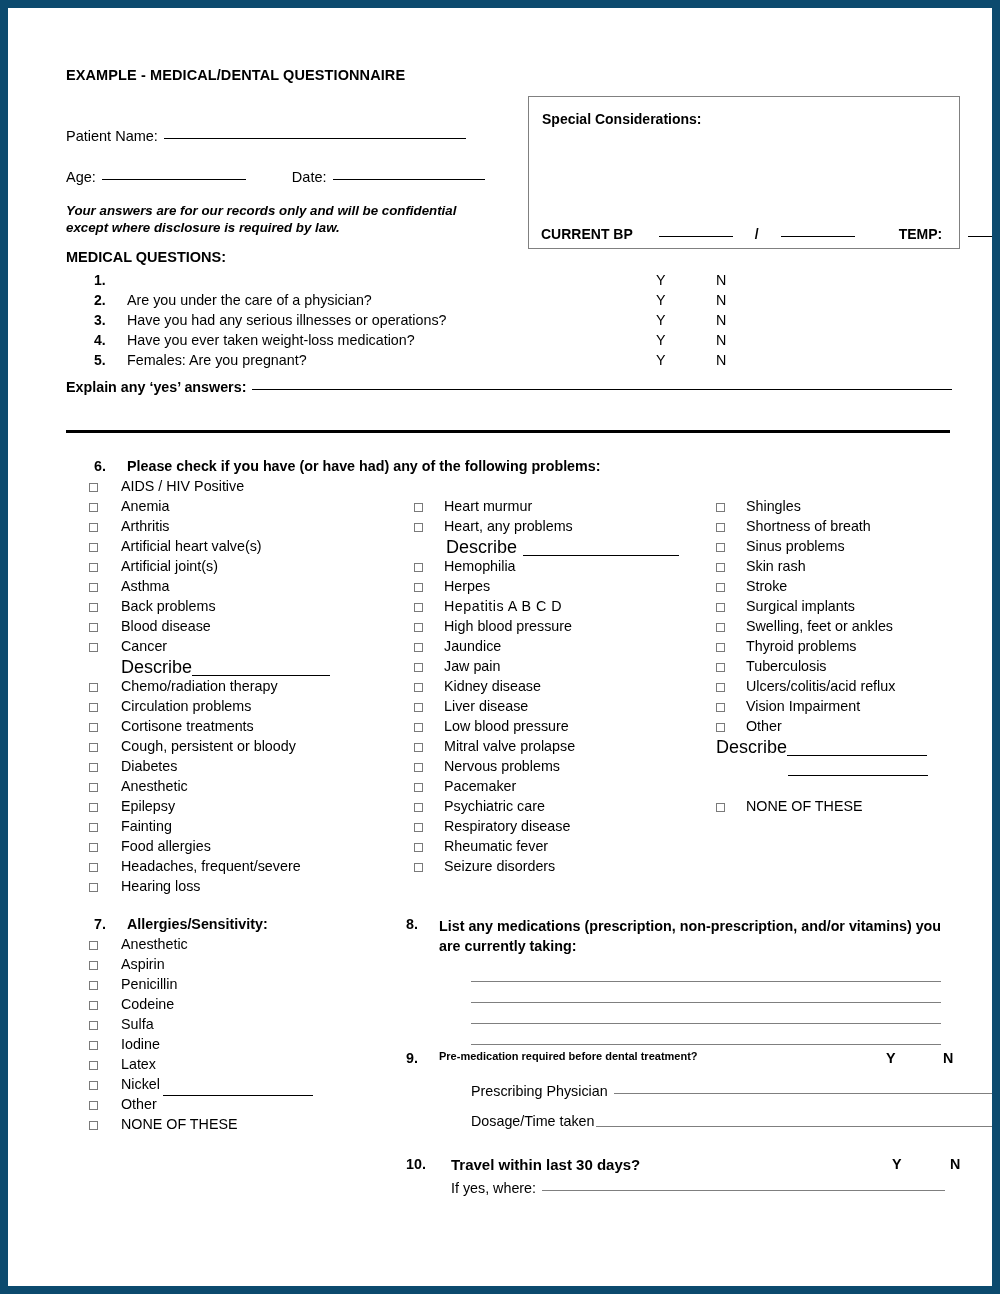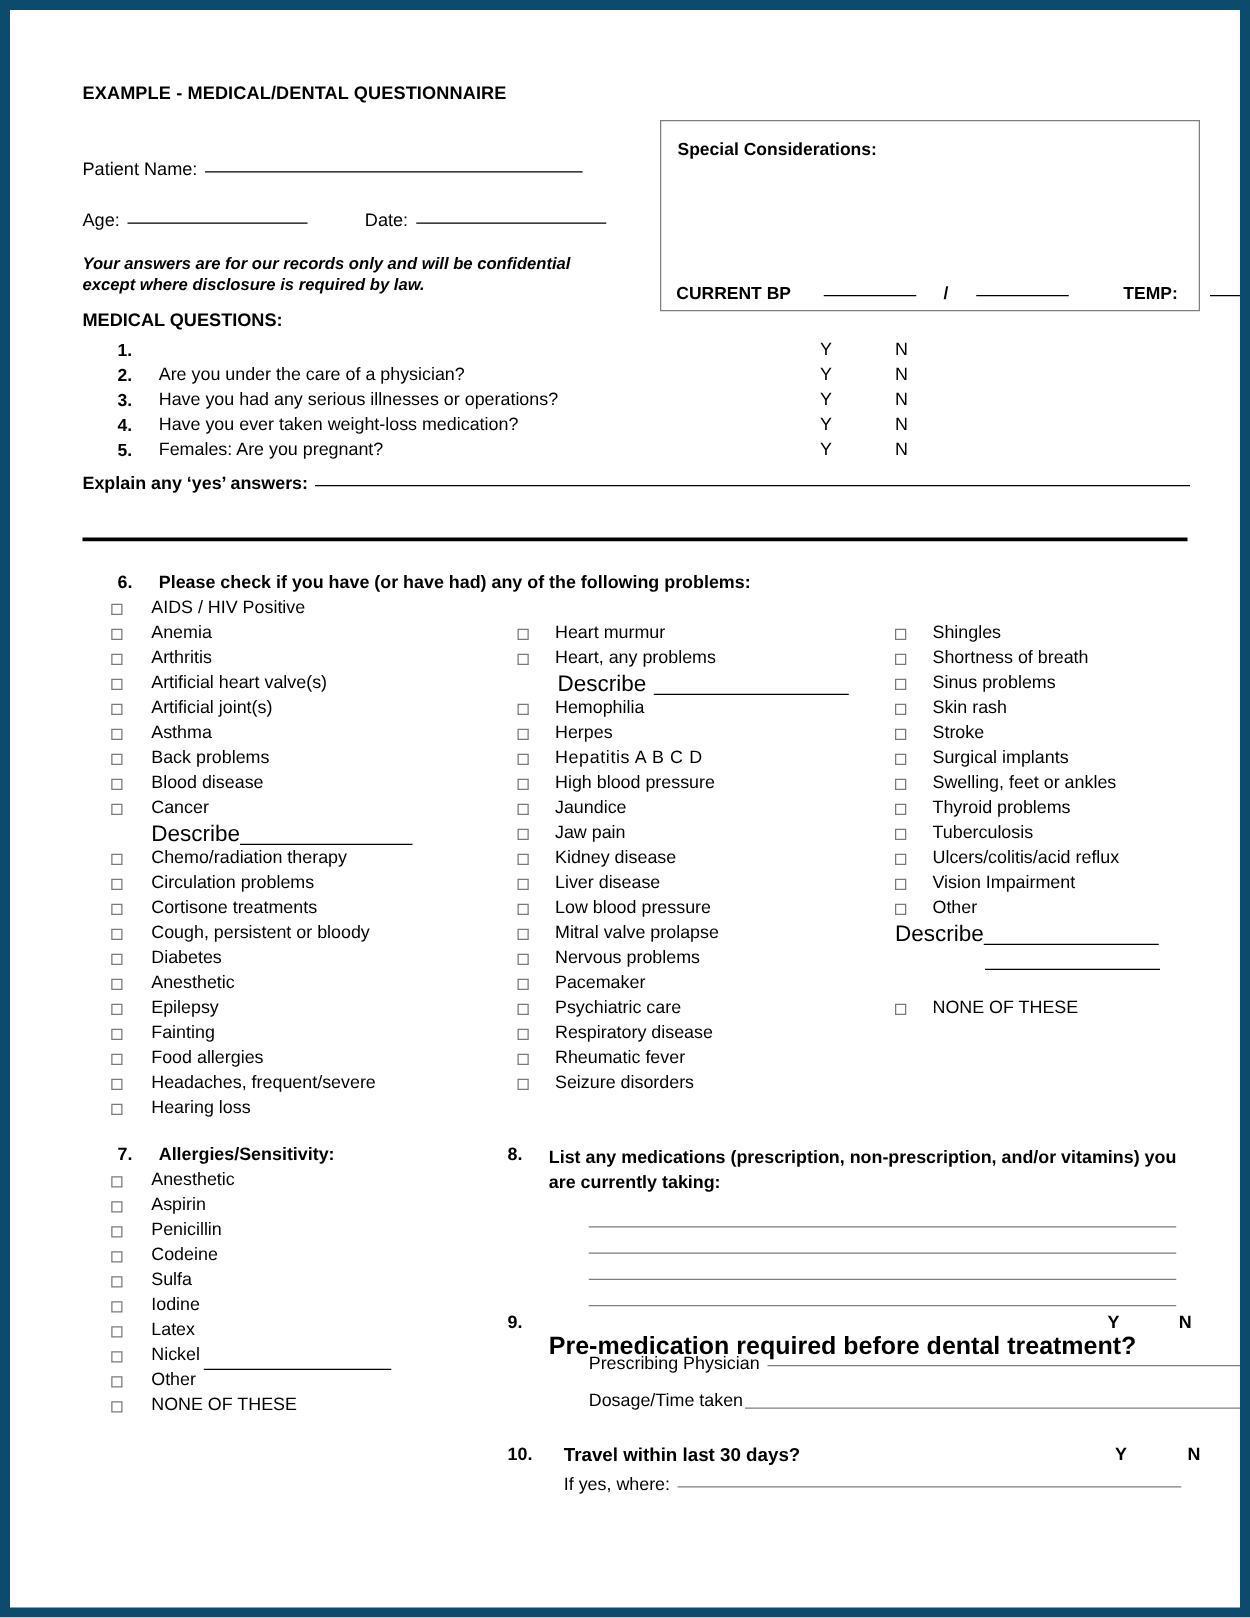--- a/index.html
+++ b/index.html
@@ -285,21 +285,21 @@
   }
 
   
   .sec9 {
     position: absolute;
     left: 340px;
     top: 1042px;
     width: 544px;
   }
   .sec9-num { position: absolute; left: 0; top: 0; font-weight: bold; font-size: 14.3px; }
-  .sec9-text { position: absolute; left: 33px; top: 16px; font-weight: bold; font-size: 20px; white-space: nowrap; }
+  .sec9-text { position: absolute; left: 33px; top: 0; font-weight: bold; font-size: 11px; white-space: nowrap; }
   .sec9-y { position: absolute; left: 480px; top: 0; font-weight: bold; font-size: 14.3px; }
   .sec9-n { position: absolute; left: 537px; top: 0; font-weight: bold; font-size: 14.3px; }
 
   .presc-row {
     position: absolute;
     left: 65px;
     top: 33px;
     display: flex;
     align-items: baseline;
     font-size: 14.3px;

